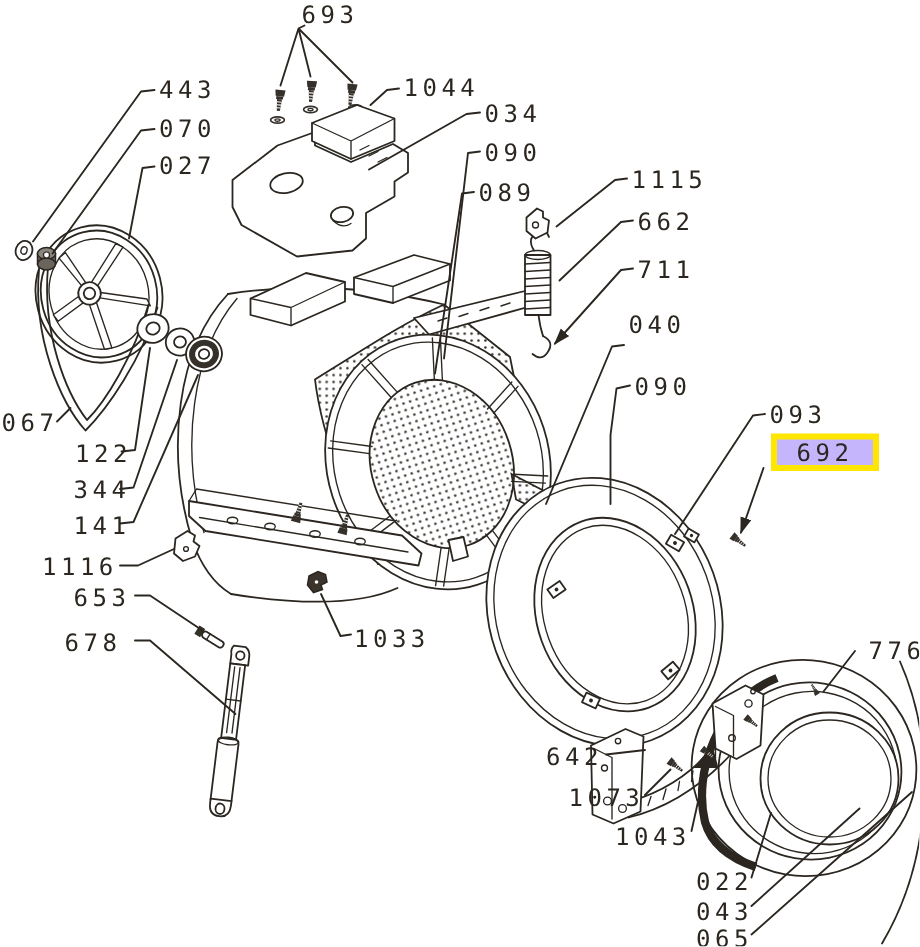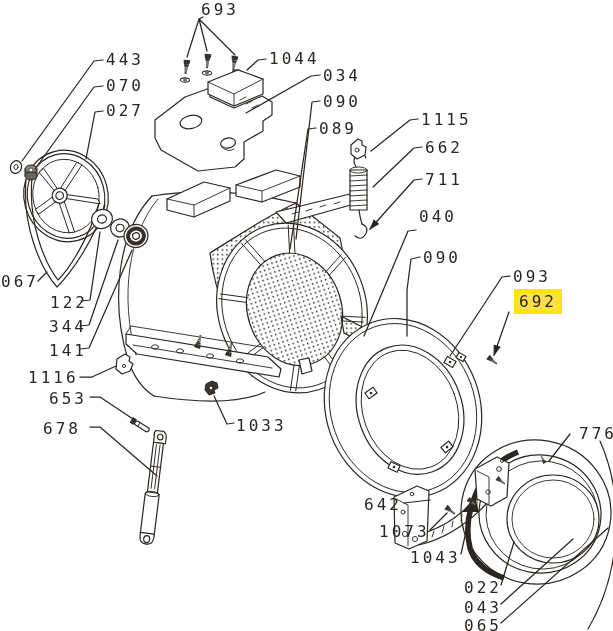--- a/index.html
+++ b/index.html
@@ -6,21 +6,21 @@
   .stage{position:relative;width:613px;height:631px;background:#fff;overflow:hidden;
          font-family:"DejaVu Sans Mono","Liberation Mono",monospace;}
   svg{position:absolute;left:0;top:0;}
   .art{stroke:var(--line,#2b2620);stroke-width:1.2;fill:none;stroke-linecap:round;stroke-linejoin:round;}
   .artw{fill:#fff;}
   .artd{fill:var(--line,#2b2620);stroke:none;}
   .thin{stroke-width:0.9;}
   .lead{stroke:var(--line,#2b2620);stroke-width:1.25;fill:none;stroke-linecap:round;stroke-linejoin:round;}
   .lbl{position:absolute;font-size:16px;line-height:17px;letter-spacing:3px;
        color:var(--line,#2b2620);white-space:nowrap;cursor:pointer;}
-  .lbl.hl{background:#fde047;box-shadow:0 0 0 4px var(--highlight,#ffe600);padding:0 1px;}
+  .lbl.hl{background:#c4b5fd;box-shadow:0 0 0 4px var(--highlight,#ffe600);padding:0 13px;}
 </style>
 </head>
 <body>
 
 <div class="stage">
 
 <svg width="613" height="631" viewBox="0 0 613 631">
   <defs>
     <pattern id="dots" width="4.6" height="4.6" patternUnits="userSpaceOnUse">
       <circle cx="1.6" cy="1.6" r="0.85" fill="#35302a"></circle>

